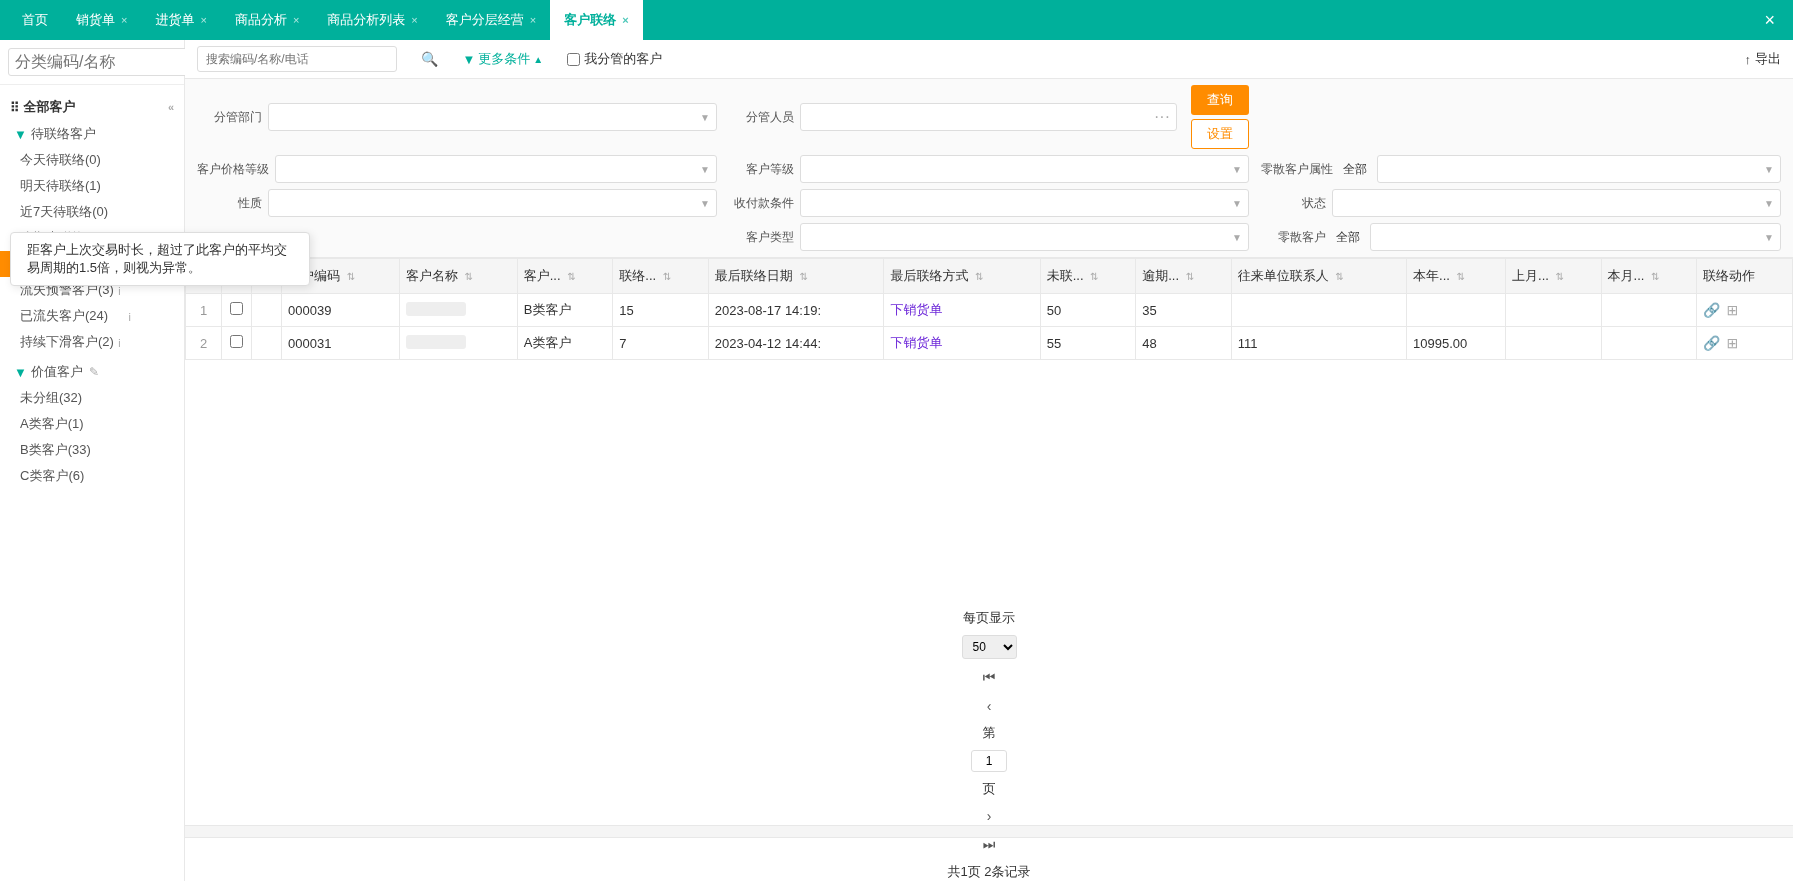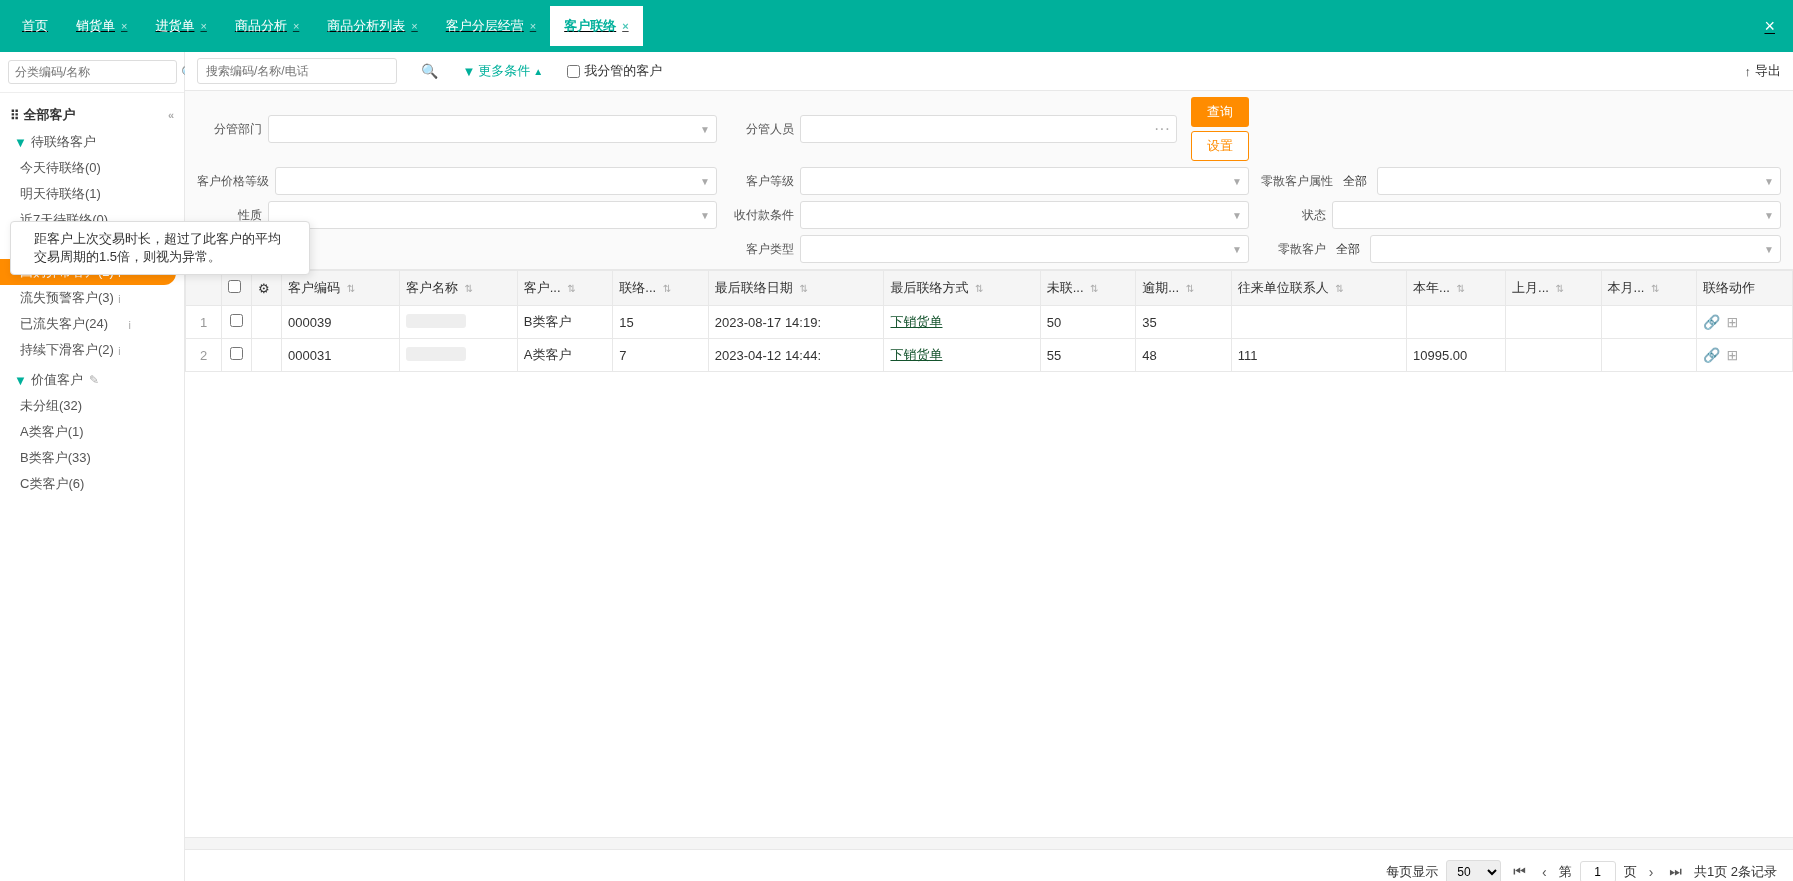--- a/index.html
+++ b/index.html
@@ -1,26 +1,25 @@
 <!DOCTYPE html>
 <html><head>
   <meta charset="utf-8">
   <style>
     * { box-sizing: border-box; margin: 0; padding: 0; font-family: 'Microsoft YaHei', Arial, sans-serif; font-size: 13px; }
     body { background: #f5f5f5; overflow: hidden; width: 1793px; height: 881px; }
 
     
     .top-nav {
-      height: 52px;
+      height: 40px;
       background: #00b09b;
       display: flex;
       align-items: center;
       padding: 0 8px;
       gap: 0;
-      text-decoration: underline;
     }
     .top-nav .nav-item {
       color: #fff;
       padding: 0 14px;
       height: 40px;
       display: flex;
       align-items: center;
       cursor: pointer;
       white-space: nowrap;
       font-size: 13px;
@@ -63,21 +62,21 @@
       border-bottom: 1px solid #eee;
       display: flex;
       align-items: center;
       gap: 4px;
     }
     .sidebar-search input {
       flex: 1;
       border: 1px solid #ddd;
       border-radius: 3px;
       padding: 4px 6px;
-      font-size: 12px;
+      font-size: 16px;
       outline: none;
     }
     .sidebar-search .search-icon {
       color: #aaa;
       cursor: pointer;
     }
     .sidebar-content { flex: 1; overflow-y: auto; padding: 8px 0; }
 
     .sidebar-section-header {
       display: flex;
@@ -126,25 +125,25 @@
       color: #555;
       font-size: 12px;
       cursor: pointer;
       margin-top: 4px;
     }
 
     
     .tooltip-box {
       position: absolute;
       left: 10px;
-      top: 221px;
+      top: 232px;
       background: #fff;
       border: 1px solid #ddd;
       border-radius: 4px;
-      padding: 8px 23px;
+      padding: 8px 16px;
       font-size: 12px;
       color: #333;
       z-index: 100;
       max-width: 300px;
       box-shadow: 2px 2px 8px rgba(0,0,0,0.1);
     }
 
     
     .right-content {
       flex: 1;
@@ -284,36 +283,37 @@
       top: 0;
       z-index: 10;
     }
     .data-table td {
       border: 1px solid #e8e8e8;
       padding: 7px 6px;
       color: #333;
       white-space: nowrap;
     }
     .sort-icon { color: #aaa; margin-left: 3px; font-size: 10px; }
-    .link-text { color: #14532d; text-decoration: underline; cursor: pointer; }
+    .link-text { color: #6d28d9; cursor: pointer; }
     .row-actions { display: flex; gap: 6px; align-items: center; }
     .row-action-icon { color: #aaa; cursor: pointer; font-size: 14px; }
 
     
     .pagination-bar {
       height: 44px;
       background: #fff;
       border-top: 1px solid #e8e8e8;
       display: flex;
       align-items: center;
       justify-content: flex-end;
       padding: 0 16px;
       gap: 8px;
       font-size: 12px;
       color: #333;
+      flex-direction: column;
     }
     .page-size-select {
       border: 1px solid #ddd;
       border-radius: 3px;
       padding: 3px 6px;
       font-size: 12px;
     }
     .page-nav-btn {
       border: none;
       background: none;

